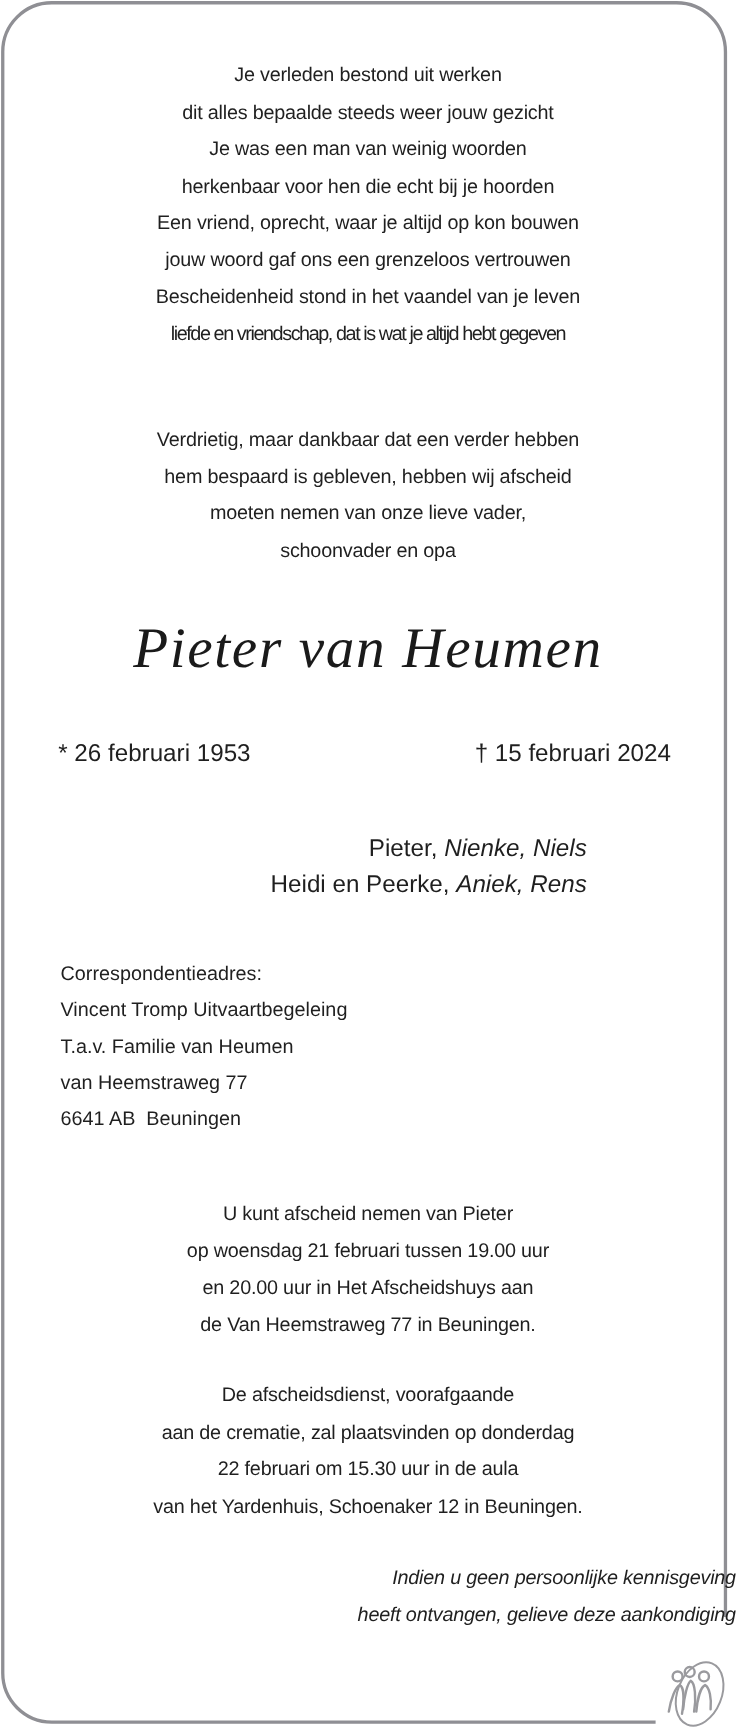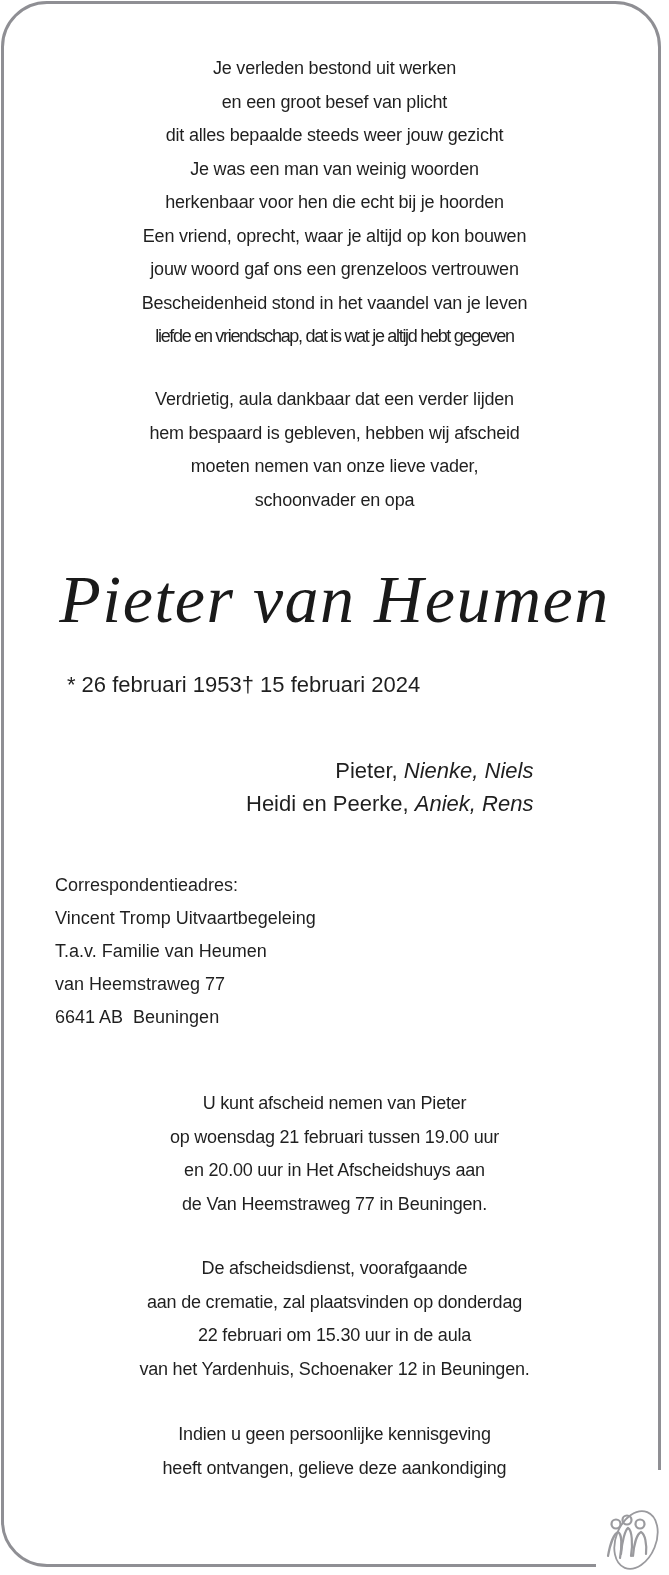--- a/index.html
+++ b/index.html
@@ -60,32 +60,33 @@
     .intro { position: absolute; top: 383px; left: 0; width: 669px; }
 
     .name {
       position: absolute;
       top: 560px;
       left: 0;
       width: 669px;
       text-align: center;
       font-family: "Liberation Serif", "DejaVu Serif", serif;
       font-style: italic;
-      font-size: 68px;
+      font-size: 52px;
       letter-spacing: 1.5px;
       color: #1a1a1a;
     }
 
     .dates {
       position: absolute;
       top: 672px;
-      left: 67px;
+      left: 53px;
       width: 557px;
       font-size: 22px;
       display: flex;
+      justify-content: space-between;
     }
     .dates .glyph { margin-right: 6px; }
 
     .family {
       position: absolute;
       top: 754px;
       left: 246px;
       font-size: 22px;
       line-height: 33px;
       text-align: right;
@@ -100,20 +101,22 @@
       line-height: 33px;
     }
 
     .viewing { position: absolute; top: 1087px; left: 0; width: 669px; }
     .service { position: absolute; top: 1252px; left: 0; width: 669px; }
     .notice {
       position: absolute;
       top: 1418px;
       left: 0;
       width: 669px;
+      font-style: italic;
+      text-align: right;
     }
 
     .logo {
       position: absolute;
       left: 600px;
       top: 1506px;
       width: 64px;
       height: 66px;
     }
   </style>
@@ -121,32 +124,31 @@
 <body>
 
 <div class="frame"></div>
 <div class="frame-gap"></div>
 <div class="frame-gap-right"></div>
 
 <div class="content">
 
   <div class="poem centered">
     <span class="line">Je verleden bestond uit werken</span>
-    <span class="line">en een groot besef van plicht</span>
     <span class="line">dit alles bepaalde steeds weer jouw gezicht</span>
     <span class="line">Je was een man van weinig woorden</span>
     <span class="line">herkenbaar voor hen die echt bij je hoorden</span>
     <span class="line">Een vriend, oprecht, waar je altijd op kon bouwen</span>
     <span class="line">jouw woord gaf ons een grenzeloos vertrouwen</span>
     <span class="line">Bescheidenheid stond in het vaandel van je leven</span>
     <span class="line condensed">liefde en vriendschap, dat is wat je altijd hebt gegeven</span>
   </div>
 
   <div class="intro centered">
-    <span class="line">Verdrietig, aula dankbaar dat een verder lijden</span>
+    <span class="line">Verdrietig, maar dankbaar dat een verder hebben</span>
     <span class="line">hem bespaard is gebleven, hebben wij afscheid</span>
     <span class="line">moeten nemen van onze lieve vader,</span>
     <span class="line">schoonvader en opa</span>
   </div>
 
   <div class="name">Pieter van Heumen</div>
 
   <div class="dates">
     <span>
       <span class="glyph">*</span><span>26 februari 1953</span>

